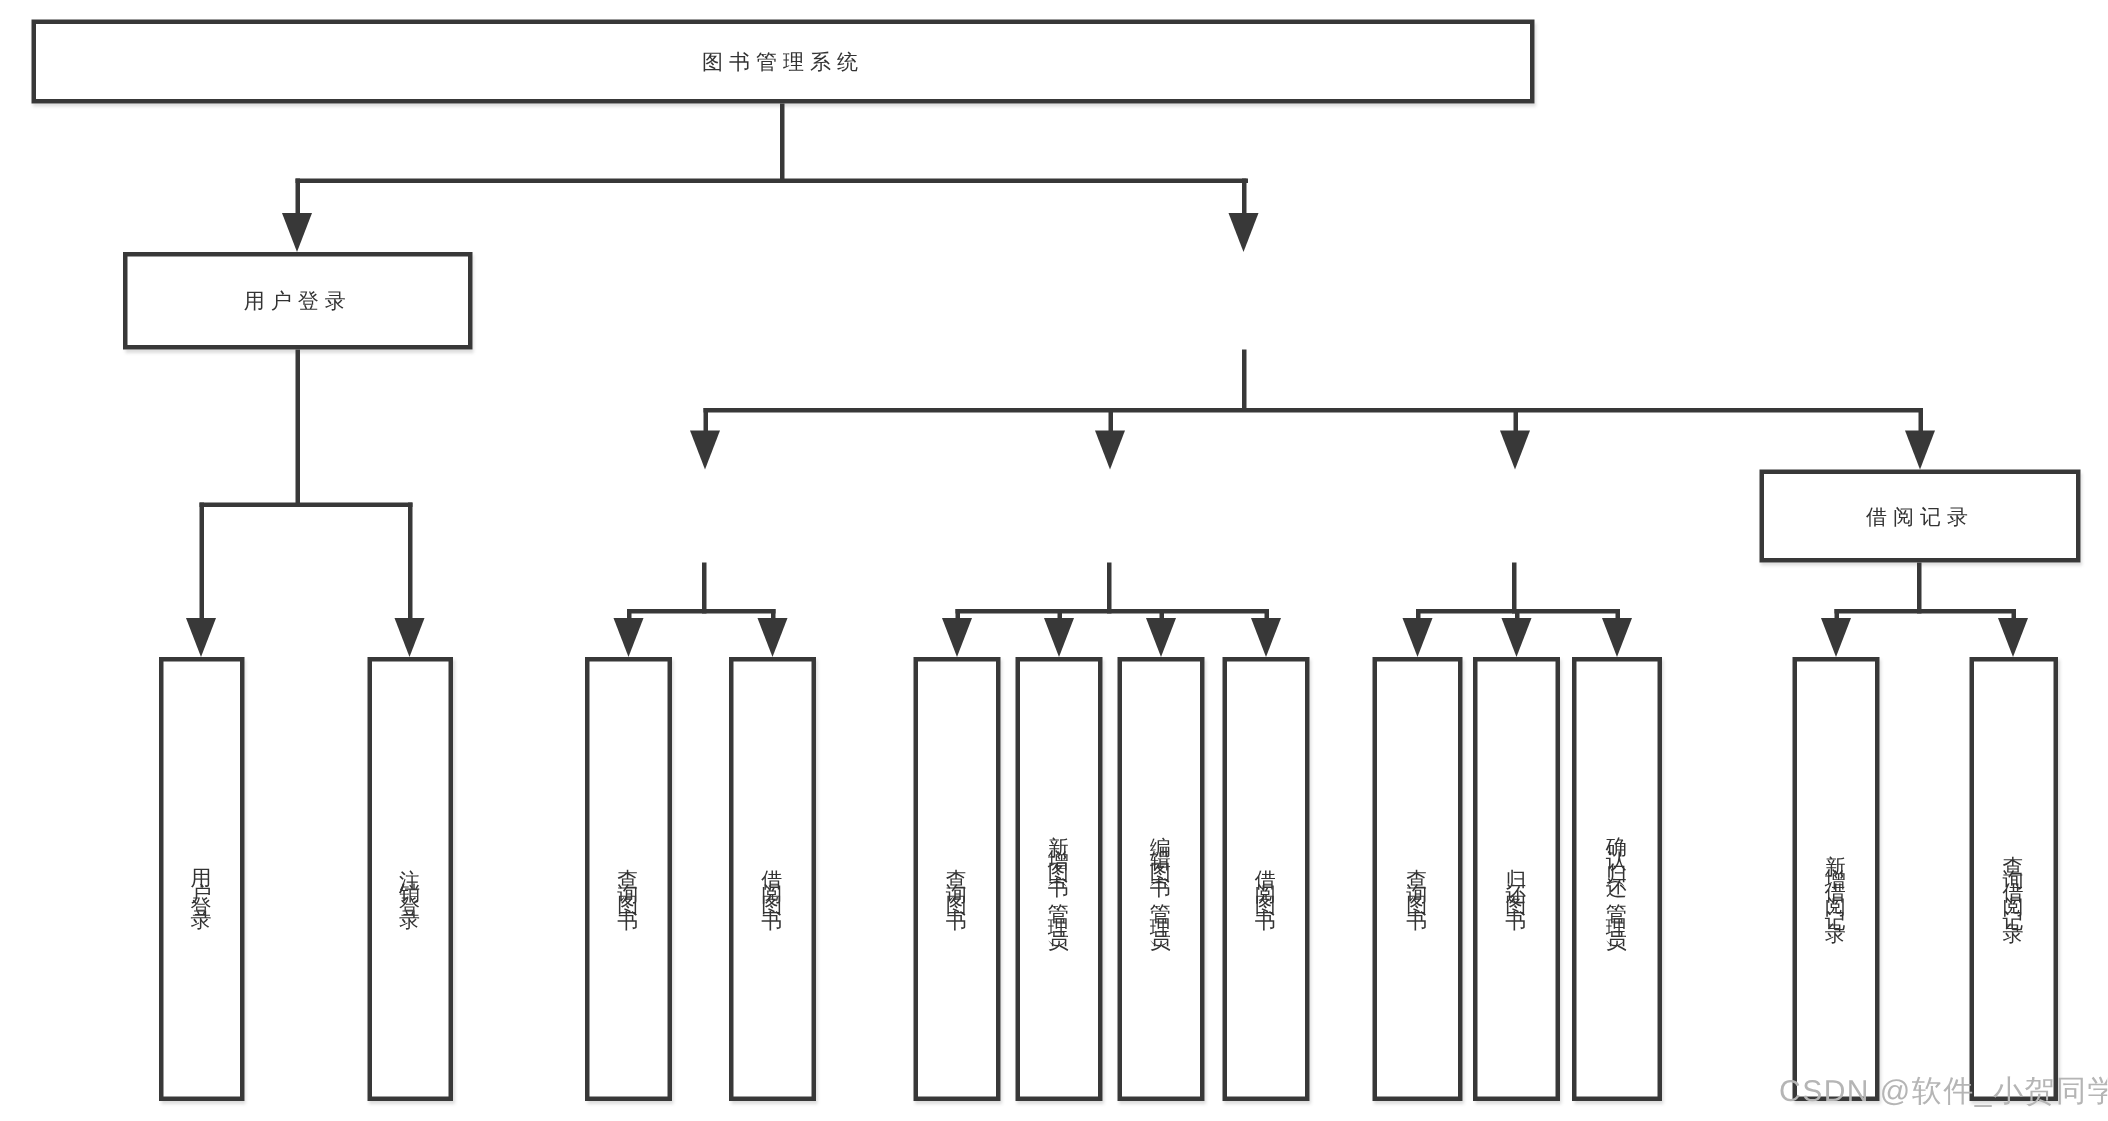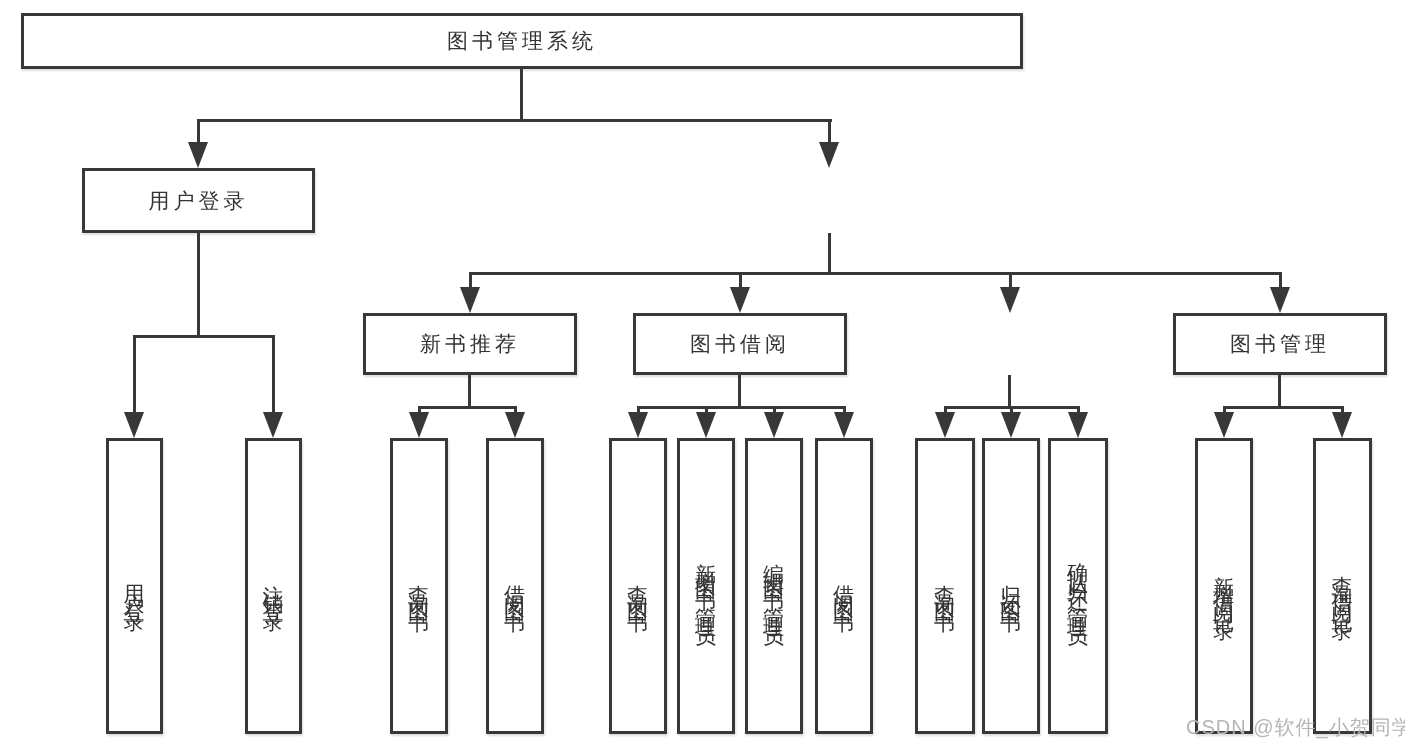--- a/index.html
+++ b/index.html
@@ -21,21 +21,21 @@
     box-sizing:border-box;
     border:3px solid var(--line);
     background:#fff;
     display:flex;
     align-items:center;
     justify-content:center;
     box-shadow:1px 2px 2px rgba(120,120,120,0.25);
   }
   .lbl{
     color:var(--text);
-    font-size:21px;
+    font-size:14px;
     letter-spacing:4px;
     line-height:1.2;
     white-space:nowrap;
   }
   .v .lbl{
     writing-mode:vertical-rl;
     text-orientation:mixed;
     letter-spacing:9px;
     line-height:1;
     white-space:normal;
@@ -67,28 +67,22 @@
 <div class="canvas">
 
   <div class="box h" style="left:21px;top:13px;width:1002px;height:56px">
     <span class="lbl">图书管理系统</span>
   </div>
 
   <div class="box h" style="left:82px;top:168px;width:233px;height:65px">
     <span class="lbl">用户登录</span>
   </div>
 
-  <div class="box h" style="left:363px;top:313px;width:214px;height:62px">
-    <span class="lbl">新书推荐</span>
-  </div>
-  <div class="box h" style="left:633px;top:313px;width:214px;height:62px">
-    <span class="lbl">图书借阅</span>
-  </div>
   <div class="box h" style="left:1173px;top:313px;width:214px;height:62px">
-    <span class="lbl">图书管理</span>
+    <span class="lbl">借阅记录</span>
   </div>
 
   <div class="box v" style="left:106px;top:438px;width:57px;height:296px">
     <span class="lbl">用户登录</span>
   </div>
   <div class="box v" style="left:245px;top:438px;width:57px;height:296px">
     <span class="lbl">注销登录</span>
   </div>
 
   <div class="box v" style="left:390px;top:438px;width:58px;height:296px">

